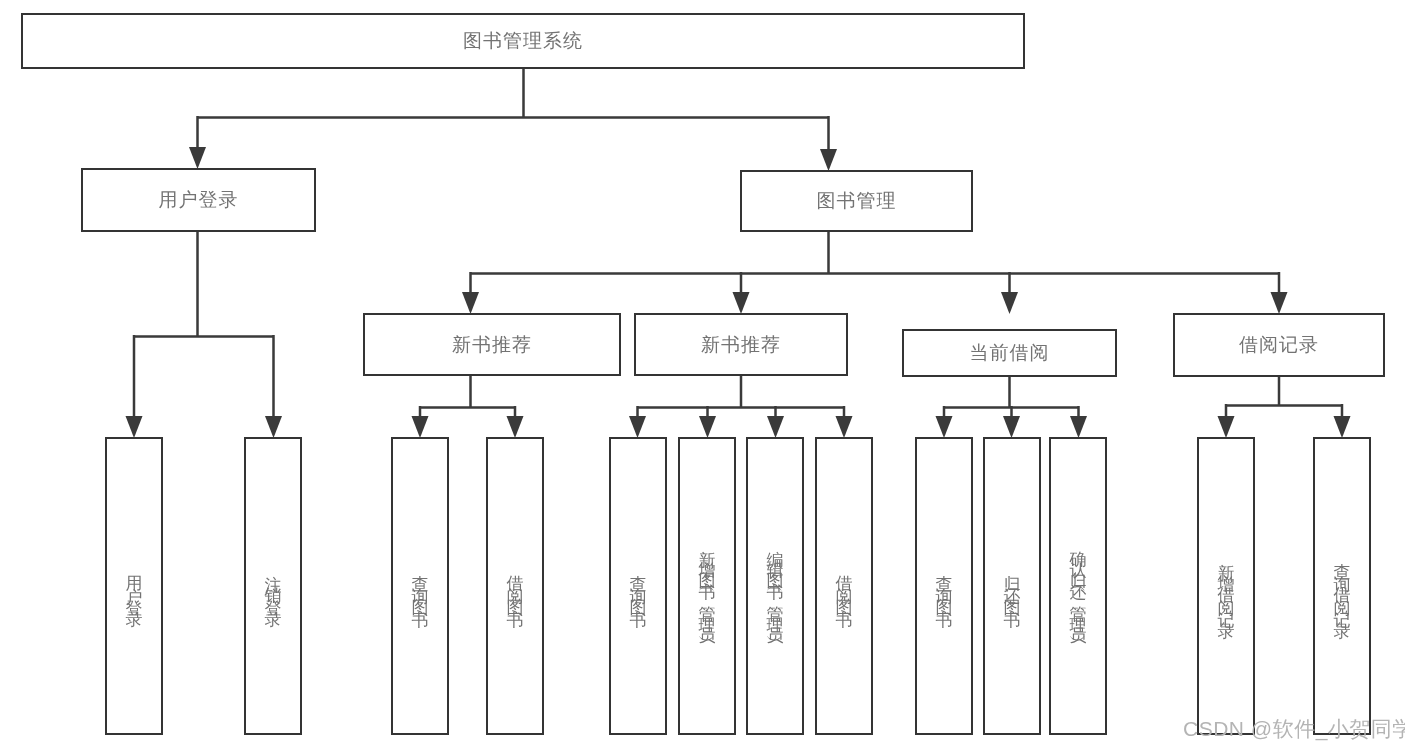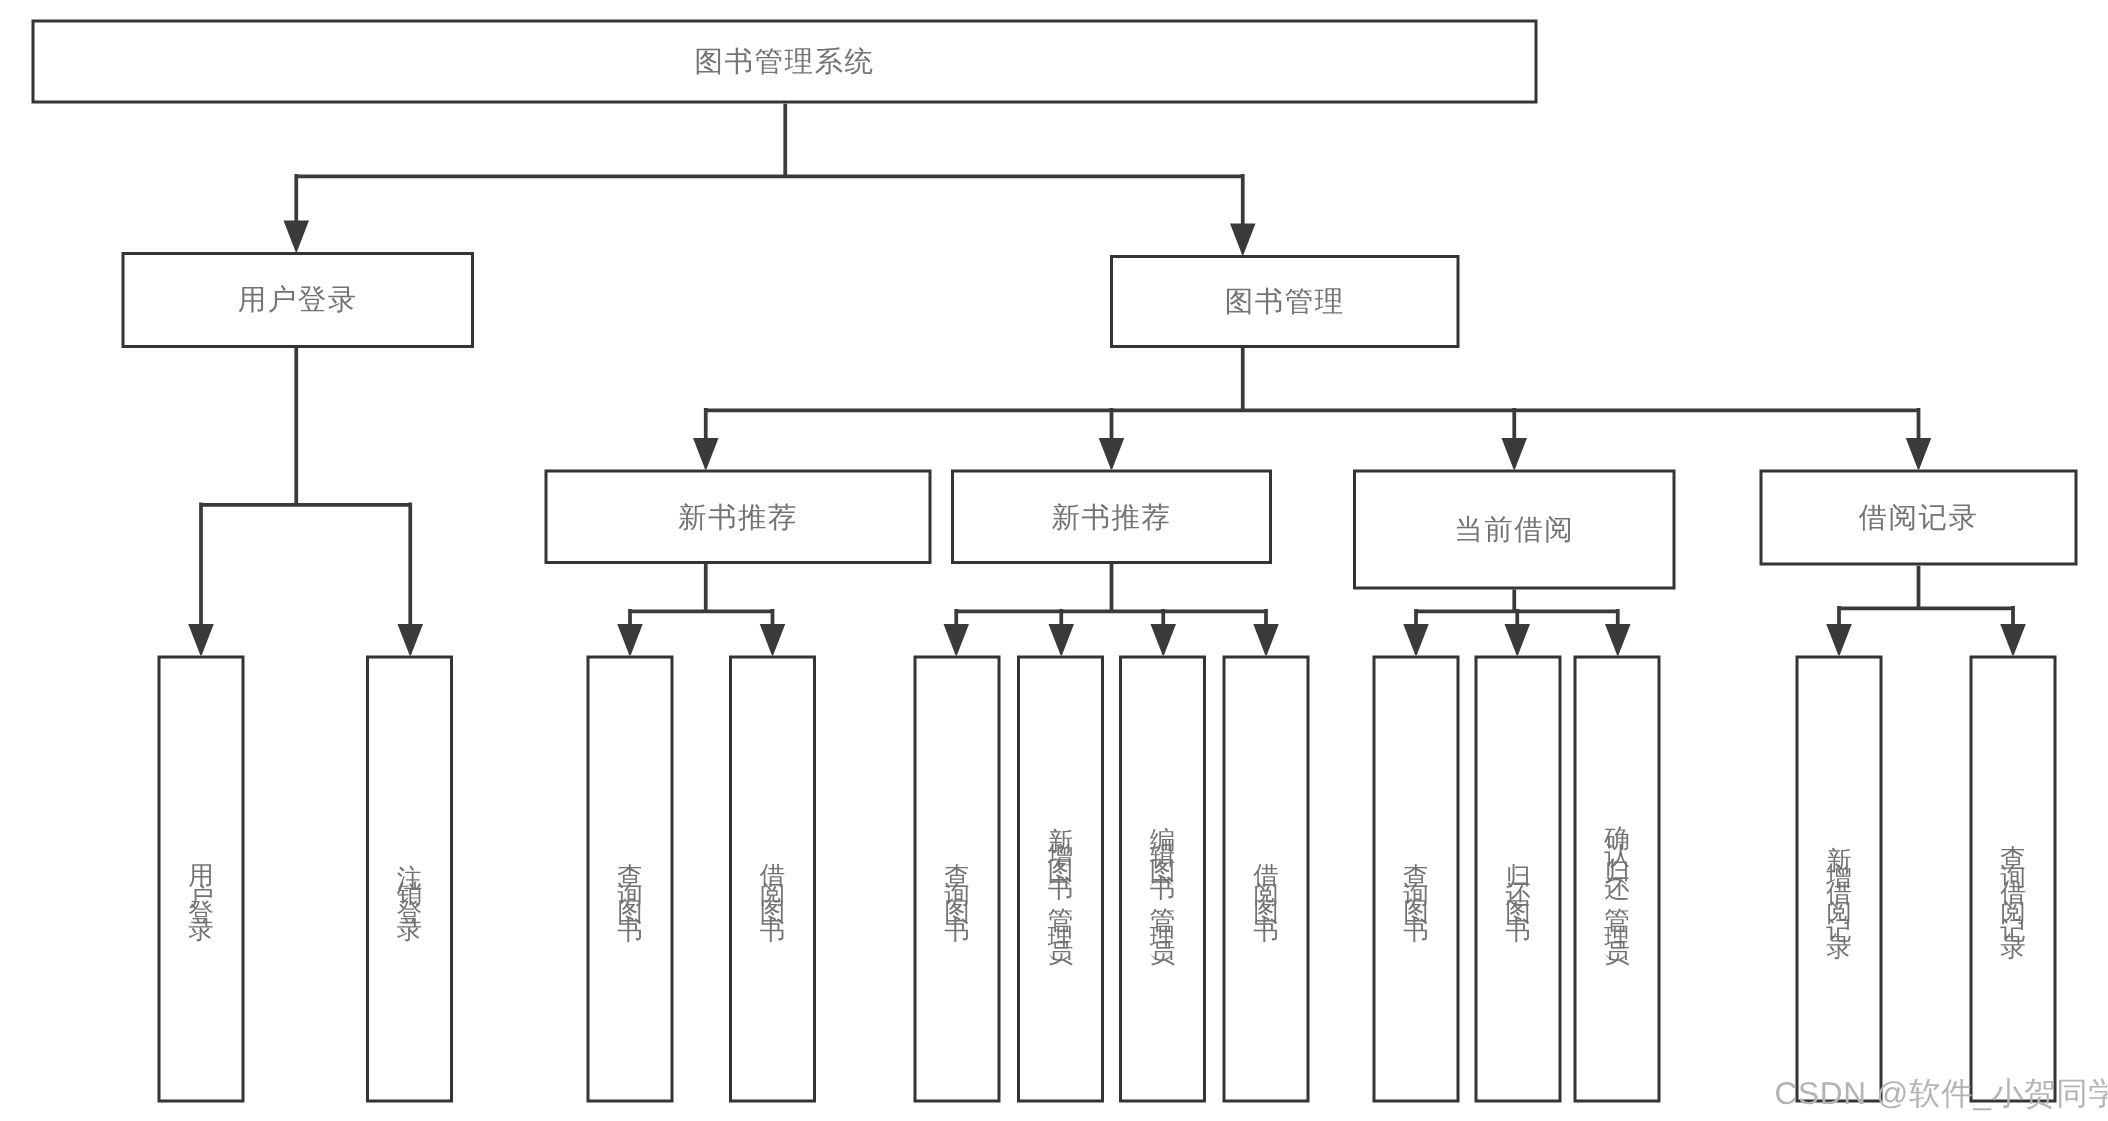--- a/index.html
+++ b/index.html
@@ -114,21 +114,21 @@
   <div class="box hbox" style="left:740px; top:170px; width:233px; height:62px;">
     <span>图书管理</span>
   </div>
 
   <div class="box hbox" style="left:363px; top:313px; width:258px; height:63px;">
     <span>新书推荐</span>
   </div>
   <div class="box hbox" style="left:634px; top:313px; width:214px; height:63px;">
     <span>新书推荐</span>
   </div>
-  <div class="box hbox" style="left:902px; top:313px; width:215px; height:80px;">
+  <div class="box hbox" style="left:902px; top:329px; width:215px; height:48px;">
     <span>当前借阅</span>
   </div>
   <div class="box hbox" style="left:1173px; top:313px; width:212px; height:64px;">
     <span>借阅记录</span>
   </div>
 
   <div class="box leaf" style="left:105px;">
     <span>用户登录</span>
   </div>
   <div class="box leaf" style="left:244px;">

